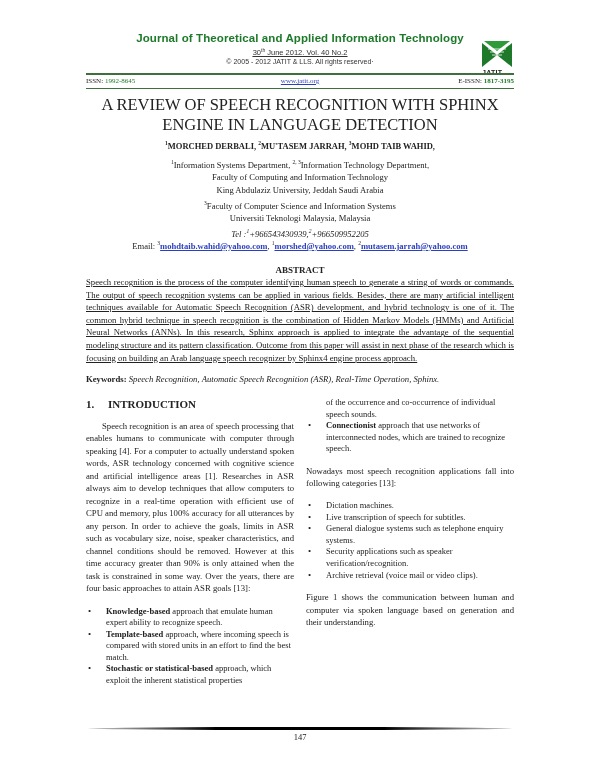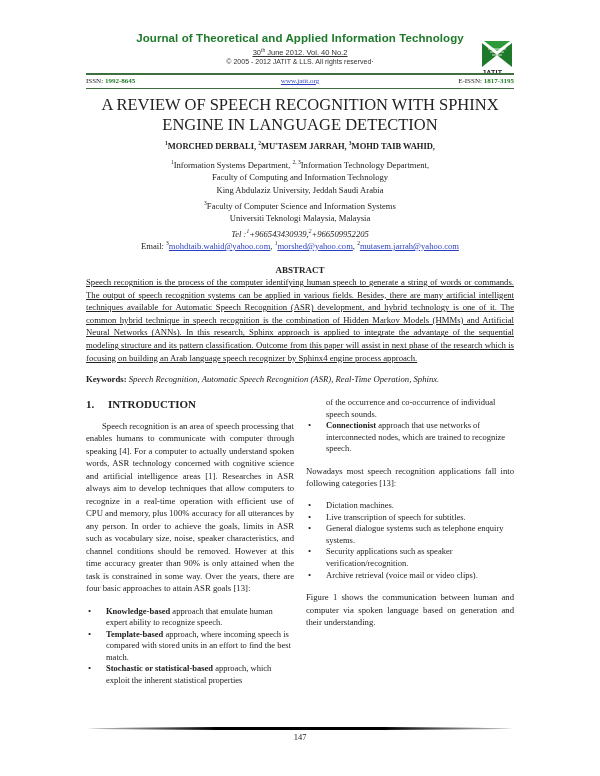--- a/index.html
+++ b/index.html
@@ -15,39 +15,39 @@
   .copyright { position: absolute; left: 0; width: 600px; top: 58px; text-align: center;
     font-family: "Liberation Sans", sans-serif; font-size: 7px; color: #333; }
 
   .logo { position: absolute; left: 480px; top: 39px; width: 34px; height: 34px; }
   .logo-text { position: absolute; left: 482px; top: 69px; font-family: "Liberation Sans", sans-serif;
     font-weight: bold; font-size: 7px; color: #222; letter-spacing: 0.3px; }
 
   .rule-green-top { position: absolute; left: 86px; top: 73px; width: 428px; height: 2px; background: #3f6f3f; }
   .issn-row { position: absolute; left: 86px; top: 76px; width: 428px; height: 12px; font-size: 7px; }
   .issn-row .issn { position: absolute; left: 0; top: 1px; color: #222; }
-  .issn-row .issn b { color: #1e7a2a; font-weight: bold; }
+  .issn-row .issn b { color: #1e7a2a; font-weight: normal; }
   .issn-row .site { position: absolute; left: 0; width: 428px; text-align: center; top: 1px; color: #2b3fbf; text-decoration: underline; }
   .issn-row .eissn { position: absolute; right: 0; top: 1px; color: #222; }
   .issn-row .eissn b { color: #1e7a2a; font-weight: bold; }
   .rule-green-bottom { position: absolute; left: 86px; top: 88px; width: 428px; height: 1px; background: #3f6f3f; }
 
   .paper-title { position: absolute; left: 0; width: 600px; top: 95px; text-align: center;
     font-size: 16.5px; line-height: 20px; color: #222; }
   .authors { position: absolute; left: 0; width: 600px; top: 140px; text-align: center;
     font-size: 8.5px; font-weight: bold; color: #222; }
   .authors sup { font-size: 5.5px; }
 
   .affil { position: absolute; left: 0; width: 600px; top: 156px; text-align: center;
     font-size: 8.6px; line-height: 12.6px; color: #222; }
   .affil sup { font-size: 5.5px; }
   .affil .tel { font-style: italic; }
 
   .emails { position: absolute; left: 0; width: 600px; top: 240px; text-align: center; font-size: 8.6px; color: #222; }
-  .emails a { color: #2b3fbf; text-decoration: underline; }
+  .emails a { color: #2b3fbf; text-decoration: underline; font-weight: bold; }
   .emails sup { font-size: 5.5px; }
 
   .abstract-h { position: absolute; left: 0; width: 600px; top: 265px; text-align: center;
     font-size: 9px; font-weight: bold; }
   .abstract { position: absolute; left: 86px; width: 428px; top: 276px; font-size: 8.7px; line-height: 12.6px;
     text-align: justify; color: #222; text-decoration: underline; }
 
   .keywords { position: absolute; left: 86px; width: 428px; top: 374px; font-size: 8.7px; }
   .keywords b { font-weight: bold; }
   .keywords i { font-style: italic; }

